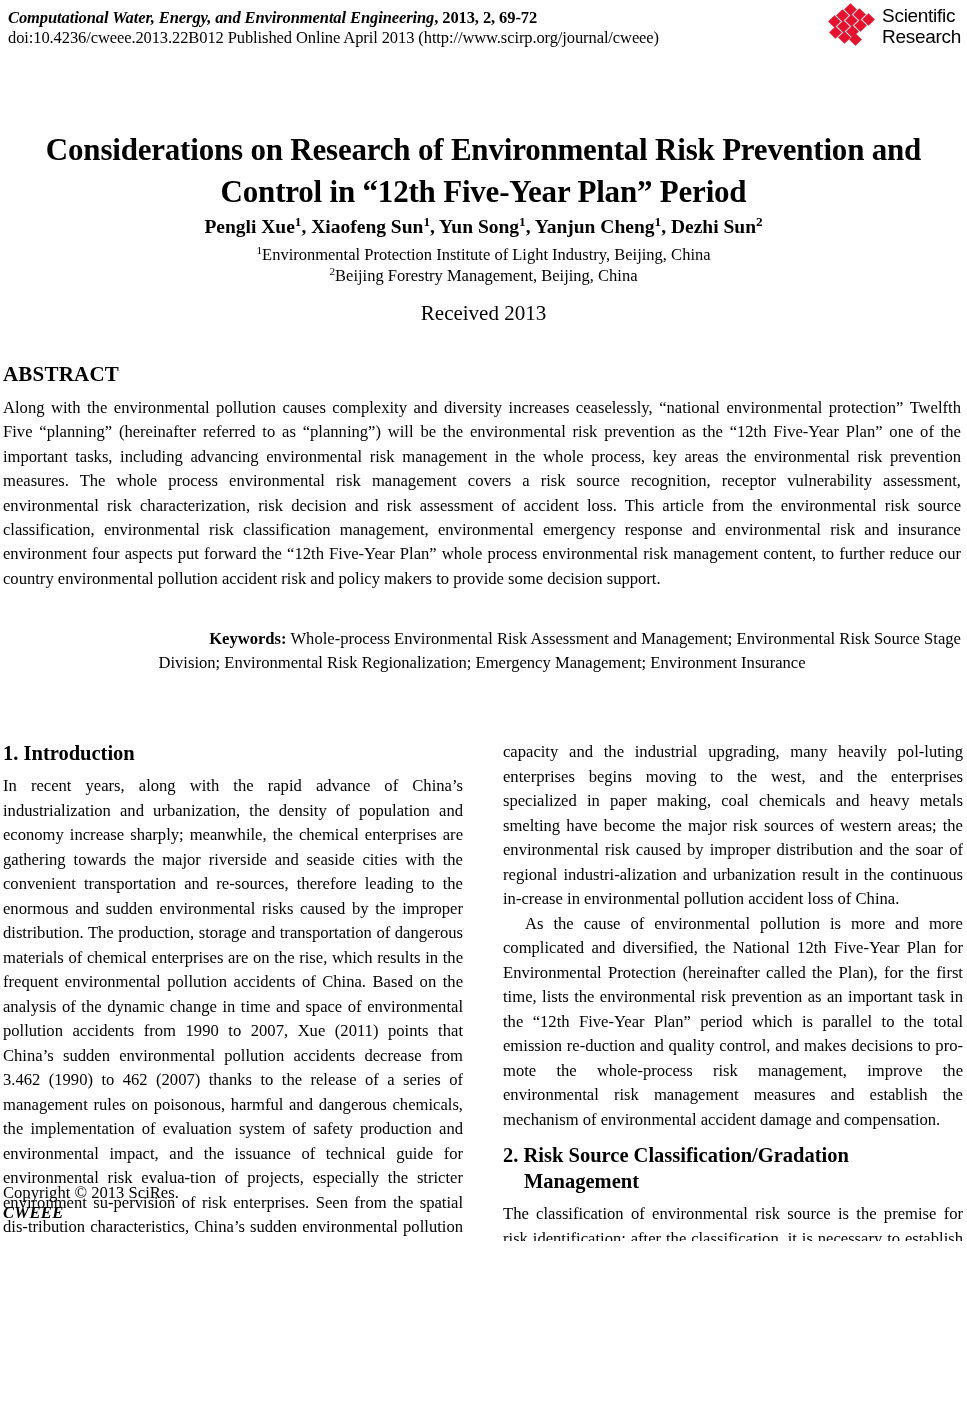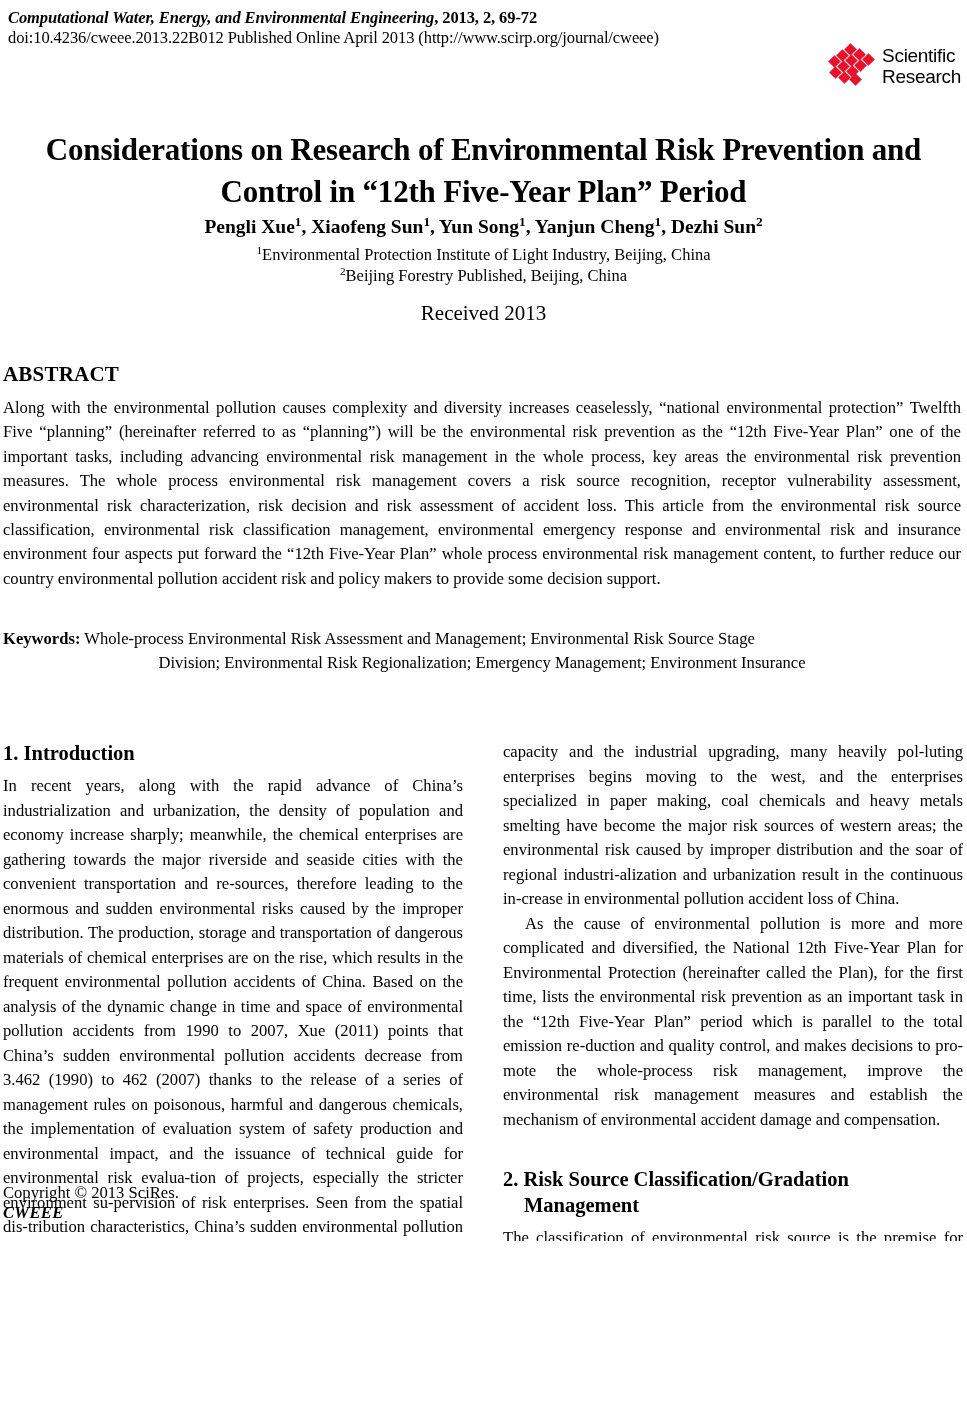--- a/index.html
+++ b/index.html
@@ -49,21 +49,20 @@
   }
 
   
   .logo {
     position: absolute;
     top: 4px;
     right: 6px;
     display: flex;
     align-items: center;
     gap: 6px;
-    margin-top: 40px;
   }
   .logo-mark {
     position: relative;
     width: 46px;
     height: 44px;
     flex: 0 0 auto;
   }
   .logo-mark i {
     position: absolute;
     width: 9px;
@@ -155,21 +154,21 @@
     top: 627px;
     left: 3px;
     width: 958px;
     font-size: 16.6px;
     line-height: 24.4px;
     text-align: center;
   }
   .keywords .kw-label {
     font-weight: bold;
   }
-  .keywords .kw-l1 { display: block; text-align: left; }
+  .keywords .kw-l1 { display: block; text-align: right; }
   .keywords .kw-l2 { display: block; text-align: center; }
 
   
   .col {
     position: absolute;
     top: 740px;
     width: 460px;
     font-size: 16.6px;
     line-height: 24.5px;
     text-align: justify;
@@ -182,21 +181,21 @@
     font-weight: bold;
     font-size: 20.5px;
     line-height: 26px;
     margin: 0 0 8px 0;
     text-align: left;
   }
   .sec-head.hang {
     padding-left: 21px;
     text-indent: -21px;
   }
-  .sec-head-spaced { margin-top: 34px; }
+  .sec-head-spaced { margin-top: 10px; }
 
   p.body-par {
     margin: 0;
     text-align: justify;
     text-justify: inter-word;
     hyphens: none;
   }
   p.indent { text-indent: 22px; }
 
   
@@ -249,21 +248,21 @@
     </div>
   </div>
 
   <h1 class="title">Considerations on Research of Environmental Risk Prevention and Control in “12th Five-Year Plan” Period</h1>
 
   <div class="authors">
     <span>Pengli Xue<sup>1</sup></span>, <span>Xiaofeng Sun<sup>1</sup></span>, <span>Yun Song<sup>1</sup></span>, <span>Yanjun Cheng<sup>1</sup></span>, <span>Dezhi Sun<sup>2</sup></span>
   </div>
 
   <div class="aff aff1"><sup>1</sup><span>Environmental Protection Institute of Light Industry, Beijing, China</span></div>
-  <div class="aff aff2"><sup>2</sup><span>Beijing Forestry Published, Beijing, China</span></div>
+  <div class="aff aff2"><sup>2</sup><span>Beijing Forestry Management, Beijing, China</span></div>
 
   <div class="received">Received 2013</div>
 
   <div class="abstract-head">ABSTRACT</div>
   <div class="abstract-body">Along with the environmental pollution causes complexity and diversity increases ceaselessly, “national environmental protection” Twelfth Five “planning” (hereinafter referred to as “planning”) will be the environmental risk prevention as the “12th Five-Year Plan” one of the important tasks, including advancing environmental risk management in the whole process, key areas the environmental risk prevention measures. The whole process environmental risk management covers a risk source recognition, receptor vulnerability assessment, environmental risk characterization, risk decision and risk assessment of accident loss. This article from the environmental risk source classification, environmental risk classification management, environmental emergency response and environmental risk and insurance environment four aspects put forward the “12th Five-Year Plan” whole process environmental risk management content, to further reduce our country environmental pollution accident risk and policy makers to provide some decision support.</div>
 
   <div class="keywords">
     <span class="kw-l1"><span class="kw-label">Keywords:</span> <span>Whole-process Environmental Risk Assessment and Management; Environmental Risk Source Stage</span></span>
     <span class="kw-l2">Division; Environmental Risk Regionalization; Emergency Management; Environment Insurance</span>
   </div>

